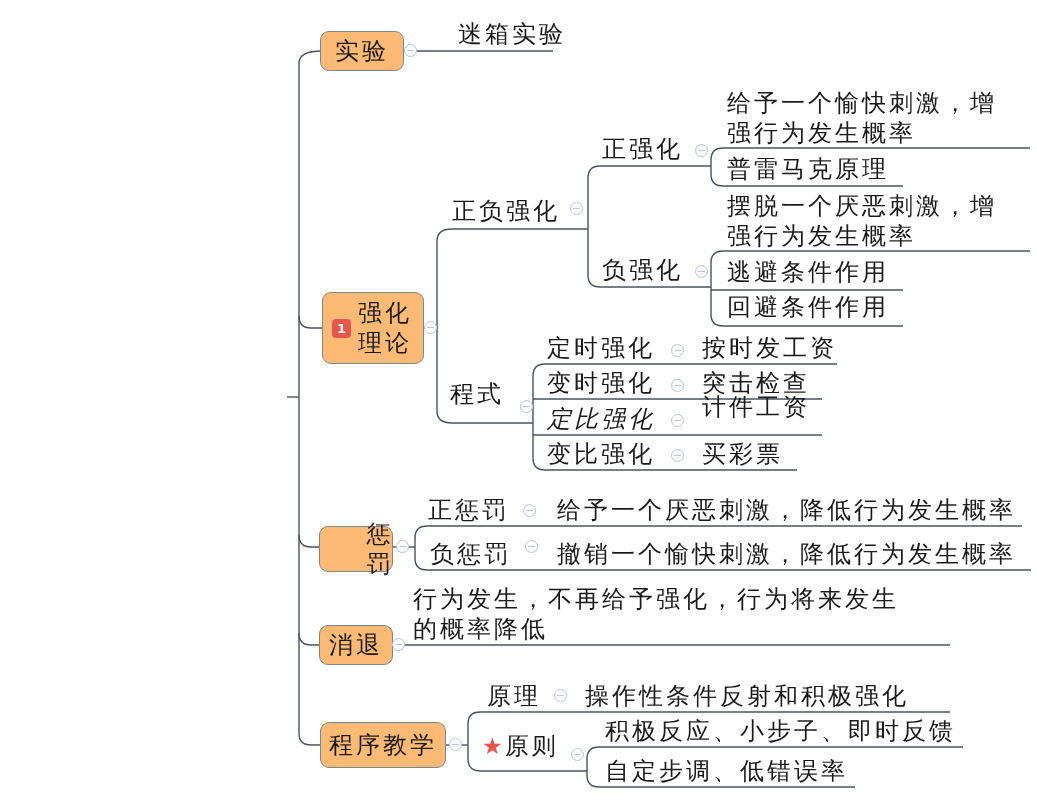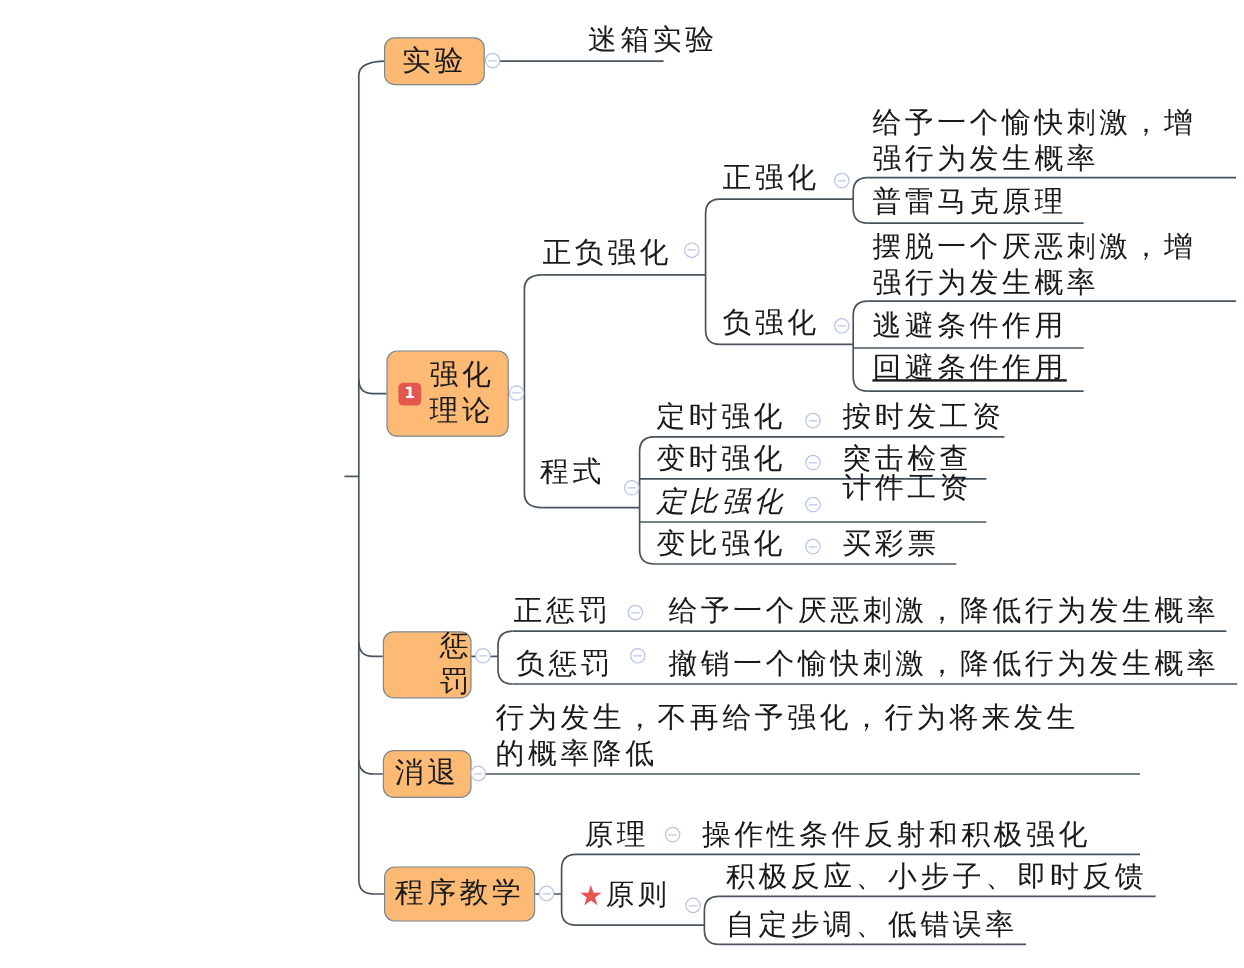--- a/index.html
+++ b/index.html
@@ -112,38 +112,38 @@
 
 
   <div class="node" style="left:320px;top:31px;width:84px;height:40px;">实验</div>
 
   <div class="node badged" style="left:322px;top:292px;width:102px;height:72px;">
     <span class="badge">1</span>
     <span>强化
 理论</span>
   </div>
 
-  <div class="node" style="left:319px;top:526px;width:74px;height:56px;padding-left:48px;">惩罚</div>
+  <div class="node" style="left:319px;top:526px;width:74px;height:46px;padding-left:48px;">惩罚</div>
 
   <div class="node" style="left:319px;top:625px;width:74px;height:40px;">消退</div>
 
   <div class="node" style="left:320px;top:722px;width:126px;height:46px;">程序教学</div>
 
-  <div class="ltext" style="left:458px;top:19px;margin-left:32px;">迷箱实验</div>
+  <div class="ltext" style="left:458px;top:19px;">迷箱实验</div>
 
   <div class="ltext" style="left:452px;top:196px;">正负强化</div>
   <div class="ltext" style="left:602px;top:134px;">正强化</div>
   <div class="ltext multi" style="left:727px;top:88px;">给予一个愉快刺激，增
 强行为发生概率</div>
   <div class="ltext" style="left:727px;top:154px;">普雷马克原理</div>
   <div class="ltext" style="left:602px;top:255px;">负强化</div>
   <div class="ltext multi" style="left:727px;top:191px;">摆脱一个厌恶刺激，增
 强行为发生概率</div>
   <div class="ltext" style="left:727px;top:257px;">逃避条件作用</div>
-  <div class="ltext" style="left:727px;top:292px;text-decoration:underline;">回避条件作用</div>
+  <div class="ltext" style="left:727px;top:292px;">回避条件作用</div>
 
   <div class="ltext" style="left:450px;top:379px;">程式</div>
   <div class="ltext" style="left:547px;top:333px;">定时强化</div>
   <div class="ltext" style="left:702px;top:333px;">按时发工资</div>
   <div class="ltext" style="left:547px;top:368px;">变时强化</div>
   <div class="ltext" style="left:702px;top:368px;">突击检查</div>
   <div class="ltext" style="left:547px;top:404px;font-style:italic;">定比强化</div>
   <div class="ltext" style="left:702px;top:392px;">计件工资</div>
   <div class="ltext" style="left:547px;top:439px;">变比强化</div>
   <div class="ltext" style="left:702px;top:439px;">买彩票</div>

